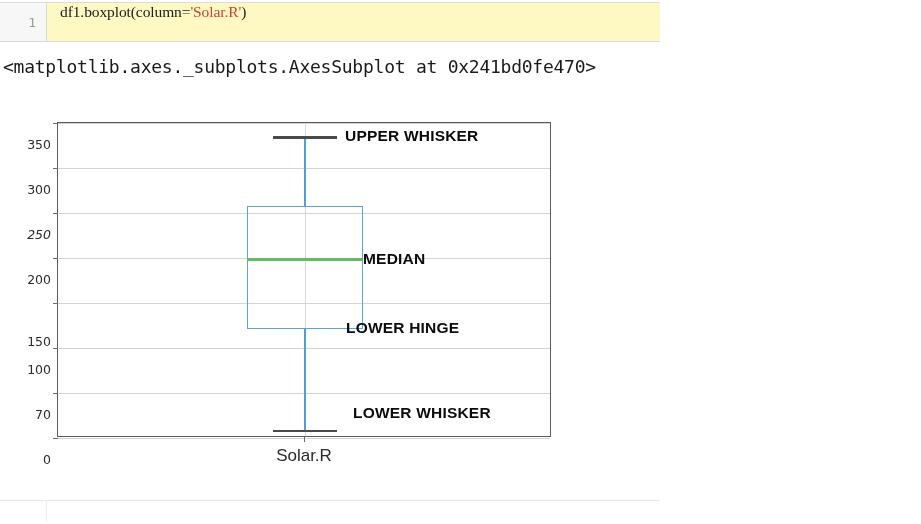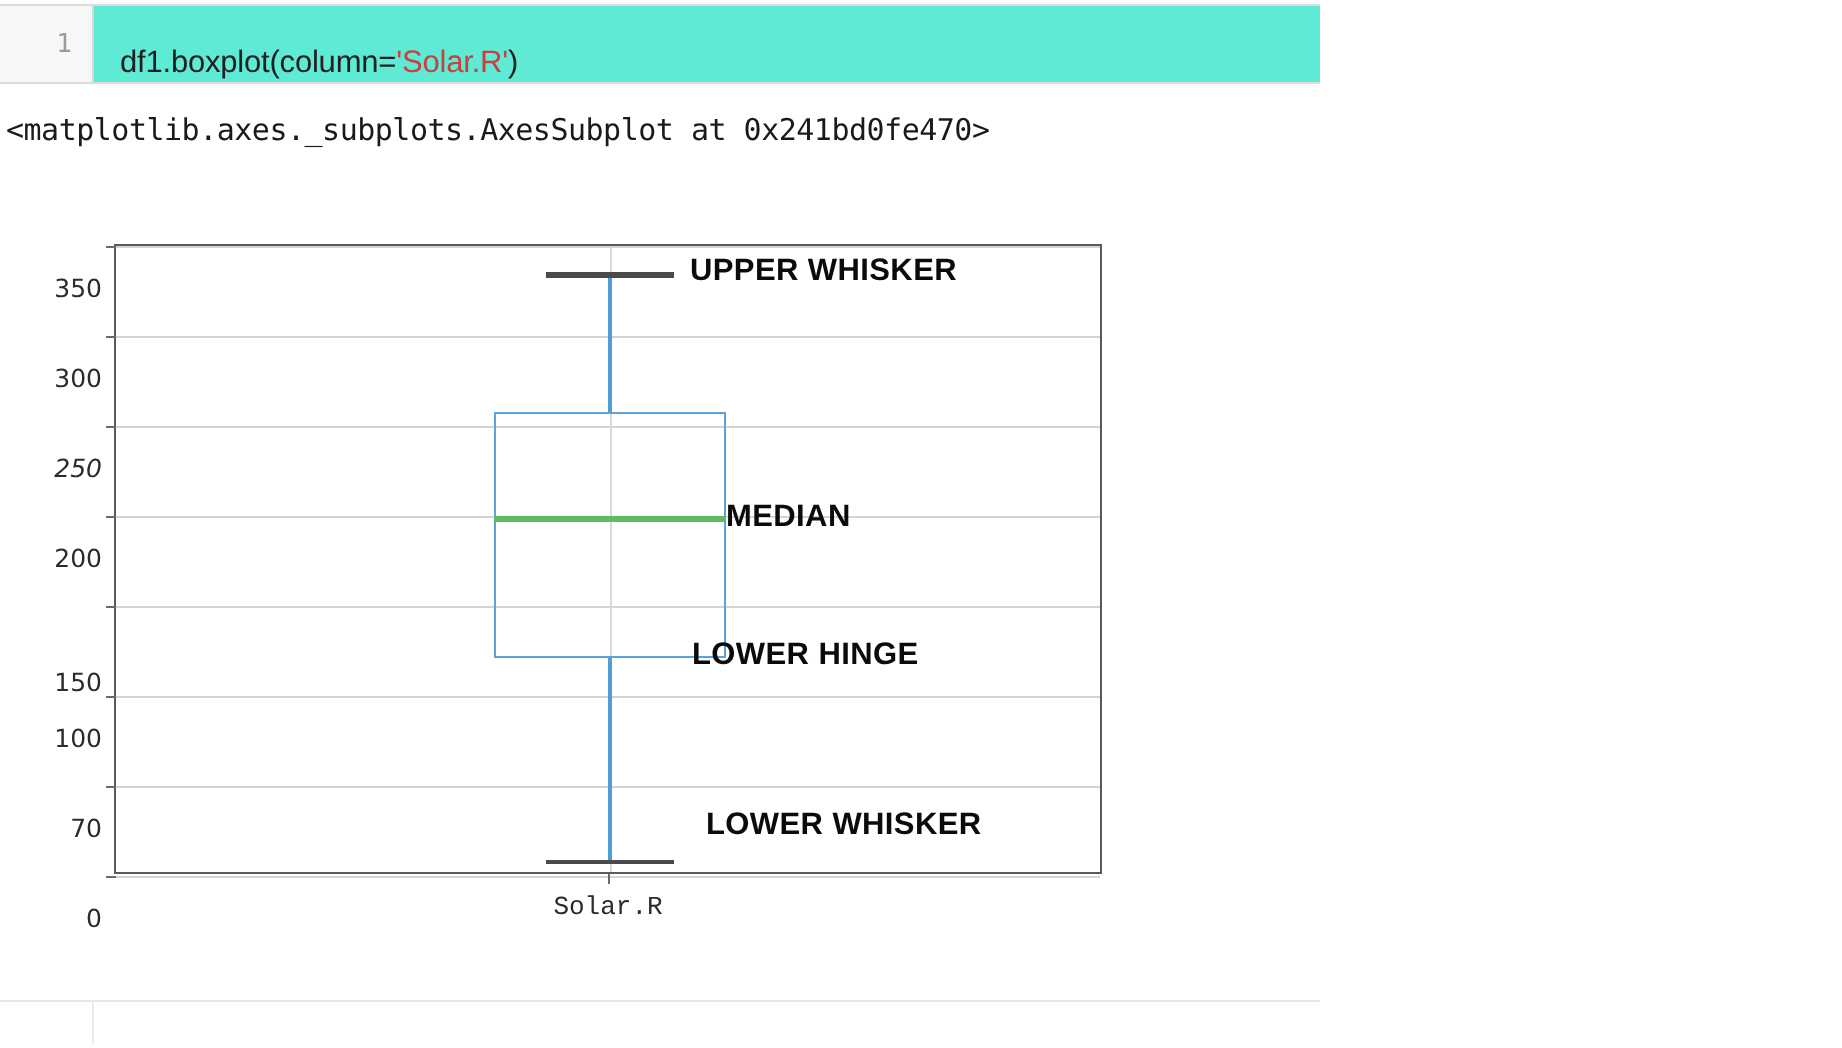--- a/index.html
+++ b/index.html
@@ -17,31 +17,31 @@
   }
   #code-gutter{
     width:46px;min-width:46px;height:100%;
     display:flex;align-items:center;justify-content:flex-end;
     padding-right:10px;box-sizing:border-box;
     color:#9a9a9a;font-family:"DejaVu Sans Mono",monospace;font-size:13px;
     background:#f7f7f7;
   }
   #code-divider{width:1px;height:100%;background:#d7d7d7;}
   #code-text{
-    flex:1;height:100%;display:flex;align-items:flex-end;
-    padding-left:13px;box-sizing:border-box;background:#5eead4;
-    font-family:Liberation Sans, sans-serif;font-size:15.5px;color:#202020;
+    flex:1;height:100%;display:flex;align-items:flex-start;
+    padding-left:13px;box-sizing:border-box;background:#fef9c3;
+    font-family:Liberation Serif, serif;font-size:15.5px;color:#202020;
     white-space:pre;letter-spacing:-0.1px;
   }
   .tok-str{color:#c94040;}
 
   
   #output-repr{
     position:absolute;left:3px;top:56px;width:660px;
-    font-family:"DejaVu Sans Mono",monospace;font-size:15px;color:#1a1a1a;
+    font-family:"DejaVu Sans Mono",monospace;font-size:18px;color:#1a1a1a;
     white-space:pre;letter-spacing:-0.25px;
   }
 
   
   #figure{
     position:absolute;left:0;top:100px;width:660px;height:385px;background:#ffffff;
   }
   #plot-area{
     position:absolute;left:57px;top:22px;width:494px;height:315px;
     border:1.6px solid #5a5a5a;box-sizing:border-box;background:#ffffff;
@@ -61,21 +61,21 @@
   
   .whisker-line{position:absolute;width:1.7px;background:#4f9fd4;}
   .whisker-cap{position:absolute;height:2.4px;background:#4a4a4a;}
   #box-rect{position:absolute;border:1.7px solid #5ba3d9;box-sizing:border-box;background:transparent;}
   #median-line{position:absolute;height:3px;background:#61bb63;}
 
   
   #xtick-mark{position:absolute;width:1px;height:5px;background:#6a6a6a;}
   #xtick-label{
     position:absolute;text-align:center;transform:translateX(-50%);
-    font-family:Liberation Mono, monospace;font-size:13px;color:#2b2b2b;
+    font-family:Liberation Sans, sans-serif;font-size:17px;color:#2b2b2b;
   }
 
   
   .annot{
     position:absolute;font-family:"Liberation Sans",sans-serif;
     font-size:15.5px;font-weight:bold;color:#0b0b0b;white-space:nowrap;
     transform:translateY(-50%);letter-spacing:0.2px;
   }
 
   

